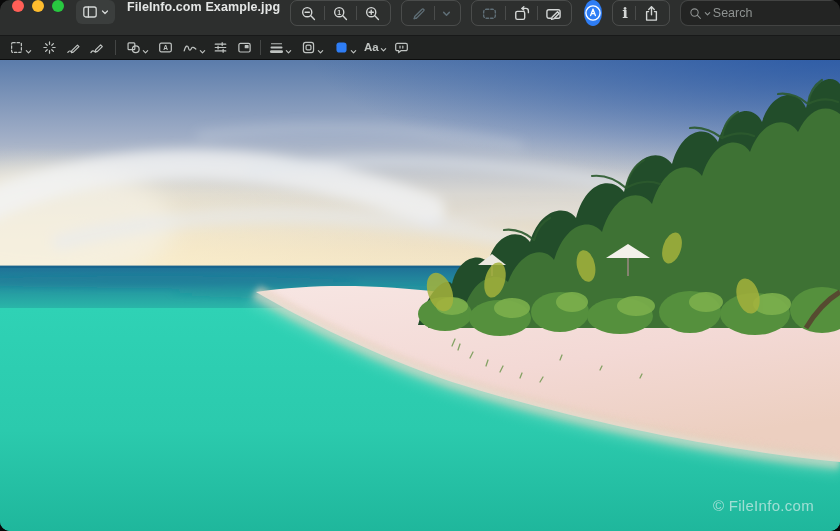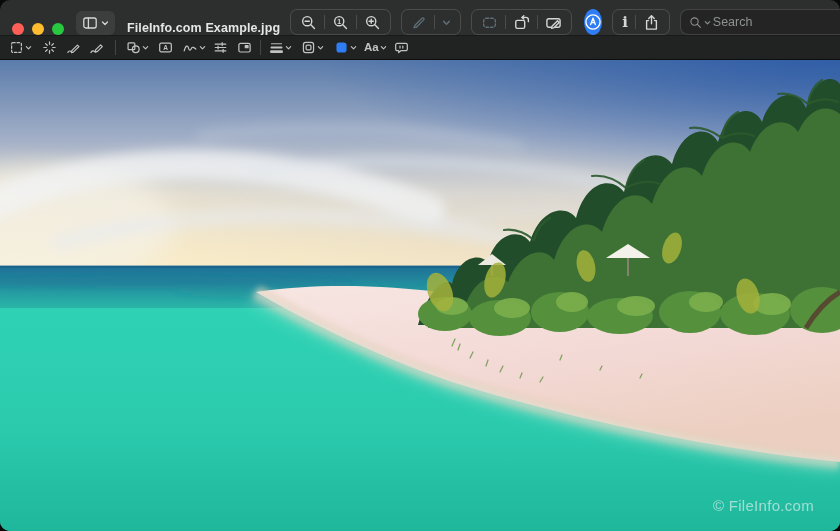--- a/index.html
+++ b/index.html
@@ -5,21 +5,21 @@
   :root{
     --accentBlue:#2e7df5; --trafficRed:#ff5f57; --trafficYellow:#febc2e; --trafficGreen:#28c840;
     --titlebarBg:#2d2f2e; --markupbarBg:#212322; --iconLight:#d4d7d6; --iconMid:#bfc3c1;
     --iconDim:#5f6e76; --groupBorder:rgba(255,255,255,.14); --fillSwatch:#2e7df5;
   }
   *{margin:0;padding:0;box-sizing:border-box;}
   html,body{background:#0a0a0a;font-family:"Liberation Sans",sans-serif;}
   .window{position:relative;width:840px;height:531px;border-radius:10px;overflow:hidden;
     background:#101211;box-shadow:0 18px 50px rgba(0,0,0,.7);}
   
-  .titlebar{position:relative;height:36px;background:var(--titlebarBg);display:flex;align-items:flex-end;
+  .titlebar{position:relative;height:36px;background:var(--titlebarBg);display:flex;align-items:flex-start;
     padding:0 10px 0 12px;border-bottom:1px solid rgba(0,0,0,.45);}
   .traffic{display:flex;gap:8px;align-items:center;margin-right:12px;}
   .tl{width:12px;height:12px;border-radius:50%;display:inline-block;}
   .tl.red{background:var(--trafficRed);} .tl.yellow{background:var(--trafficYellow);} .tl.green{background:var(--trafficGreen);}
   .btn{background:transparent;border:none;display:flex;align-items:center;justify-content:center;
     color:var(--iconLight);cursor:default;padding:0 7px;height:24px;}
   .sidebar-btn{background:#3b3e3d;border-radius:6px;height:24px;padding:0 6px;gap:3px;margin-right:12px;}
   .wtitle{color:#e4e6e5;font-size:12.5px;font-weight:bold;white-space:nowrap;letter-spacing:.1px;}
   .spacer{flex:1;}
   .group{display:flex;align-items:center;height:26px;border:1px solid var(--groupBorder);
@@ -33,21 +33,21 @@
     border:1px solid var(--groupBorder);border-radius:8px;background:rgba(0,0,0,.22);padding:0 8px;gap:2px;color:#8e9291;}
   .search input{flex:1;background:transparent;border:none;outline:none;color:#d7dad9;
     font-size:12.5px;font-family:"Liberation Sans",sans-serif;min-width:0;}
   .search input::placeholder{color:#8e9291;}
   svg.ic{stroke:currentColor;fill:none;stroke-width:1.3;stroke-linecap:round;stroke-linejoin:round;display:block;}
   svg.ic text{stroke:none;fill:currentColor;}
   .info-glyph{font-family:"DejaVu Serif",serif;font-size:15px;font-weight:bold;color:var(--iconLight);line-height:1;}
   
   .markupbar{height:24px;background:var(--markupbarBg);display:flex;align-items:center;
     padding:0 0 0 9px;color:var(--iconMid);border-bottom:1px solid #0c0d0d;}
-  .mtool{display:flex;align-items:center;background:transparent;border:none;color:var(--iconMid);
+  .mtool{display:flex;align-items:flex-end;background:transparent;border:none;color:var(--iconMid);
     padding:0;cursor:default;gap:1px;}
   .mlabel{font-size:11.5px;font-weight:bold;color:var(--iconMid);line-height:1;}
   .msep{width:1px;height:15px;background:rgba(255,255,255,.16);}
   
   .content{position:relative;width:840px;height:471px;background:#2bc4ab;}
   .scene{position:absolute;inset:0;width:100%;height:100%;}
   .watermark{position:absolute;right:26px;bottom:17px;font-size:15px;color:rgba(236,243,243,.62);
     letter-spacing:.3px;font-family:"Liberation Sans",sans-serif;}
 </style>
 </head>

